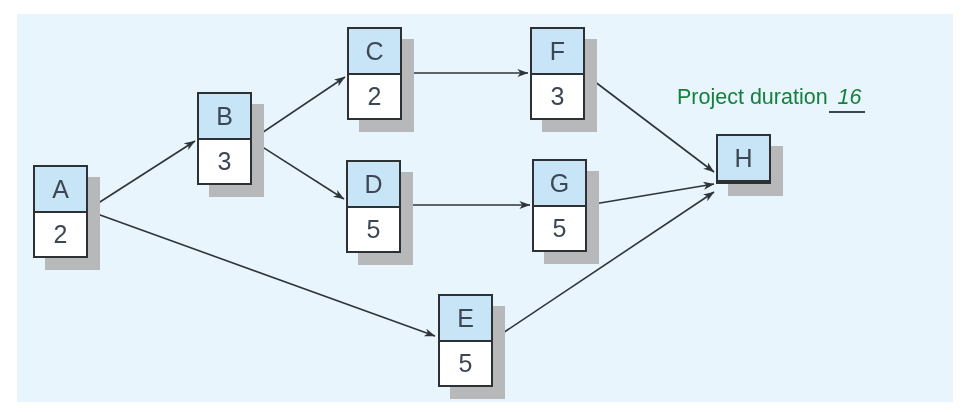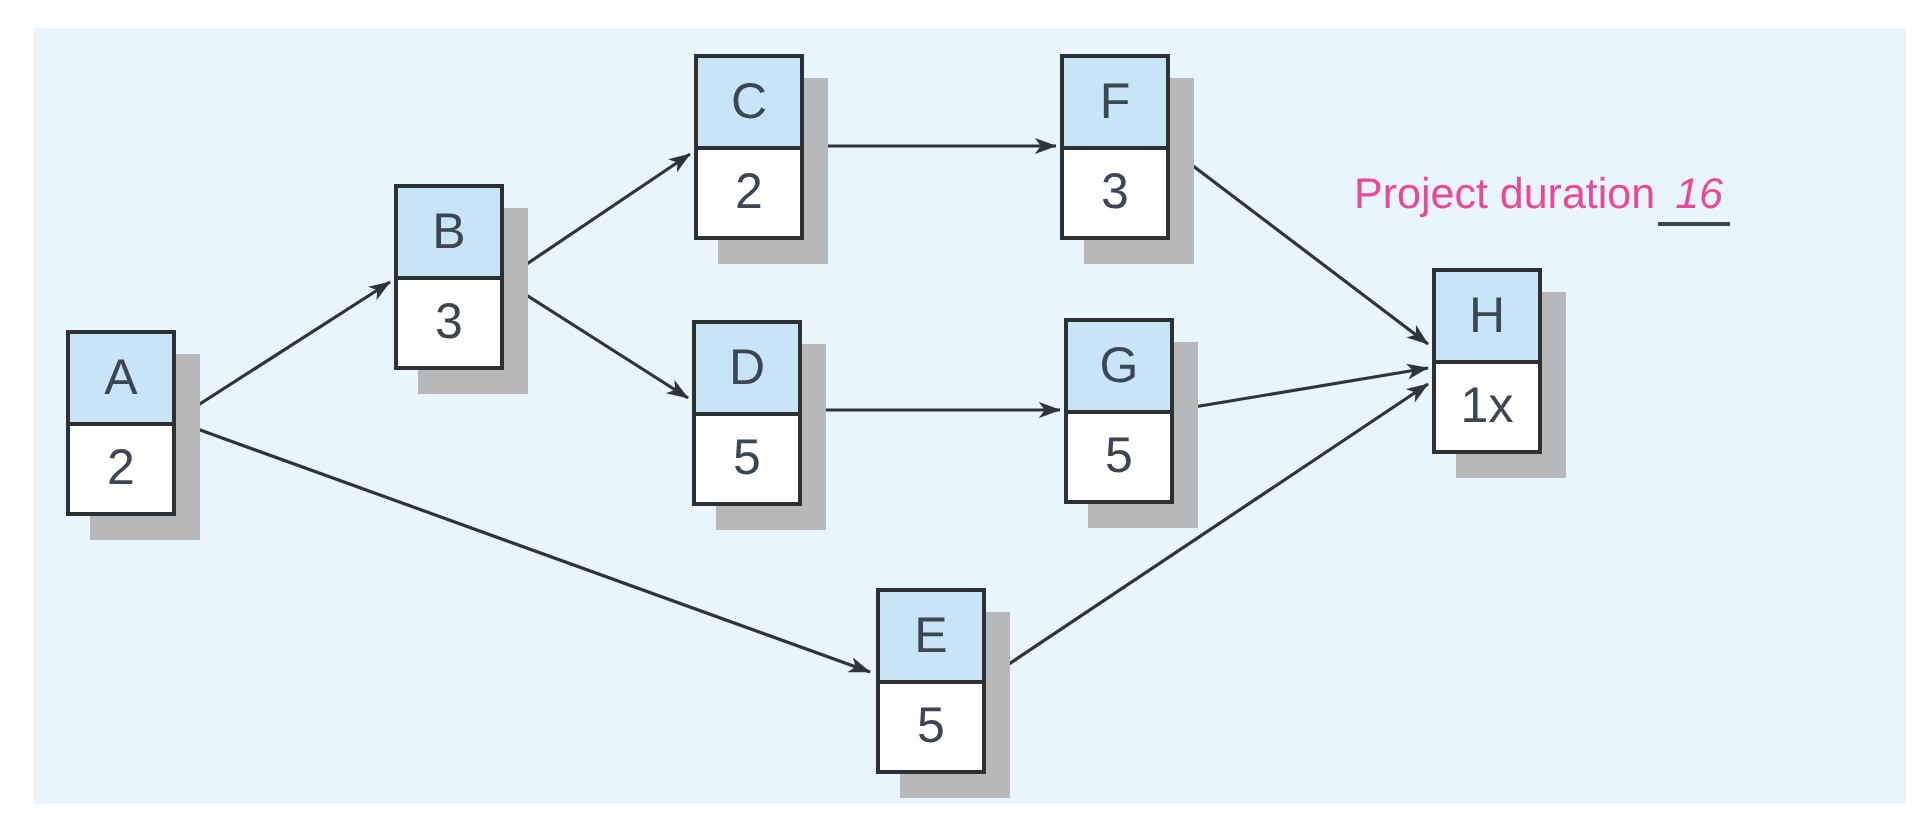--- a/index.html
+++ b/index.html
@@ -64,21 +64,21 @@
     background: #ffffff;
     display: flex;
     align-items: center;
     justify-content: center;
     font-size: 25px;
     line-height: 1;
   }
   .annotation {
     position: absolute;
     font-size: 21.5px;
-    color: #ec4899;
+    color: #15803d;
     white-space: nowrap;
     line-height: 1.15;
   }
   .ann-value {
     font-style: italic;
     border-bottom: 2px solid #3d4754;
     padding: 0 3px 2px 9px;
     margin-left: 1px;
   }
   #ann-duration { left: 677px; top: 85px; }
@@ -133,21 +133,20 @@
       <div class="node" style="left: 530px; top: 27px;">
         <div class="head">F</div>
         <div class="val">3</div>
       </div>
       <div class="node" style="left: 532px; top: 159px;">
         <div class="head">G</div>
         <div class="val">5</div>
       </div>
       <div class="node" style="left: 716px; top: 134px;">
         <div class="head">H</div>
-        <div class="val">1x</div>
       </div>
     </div>
 
   <div class="annotation" id="ann-duration">
     <span>Project duration</span><span class="ann-value">16</span>
   </div>
 
 </div>
 
 </body></html>

